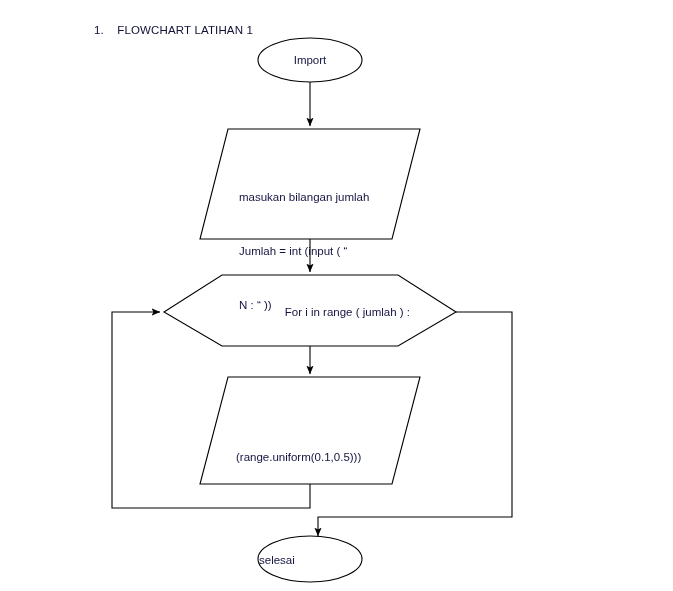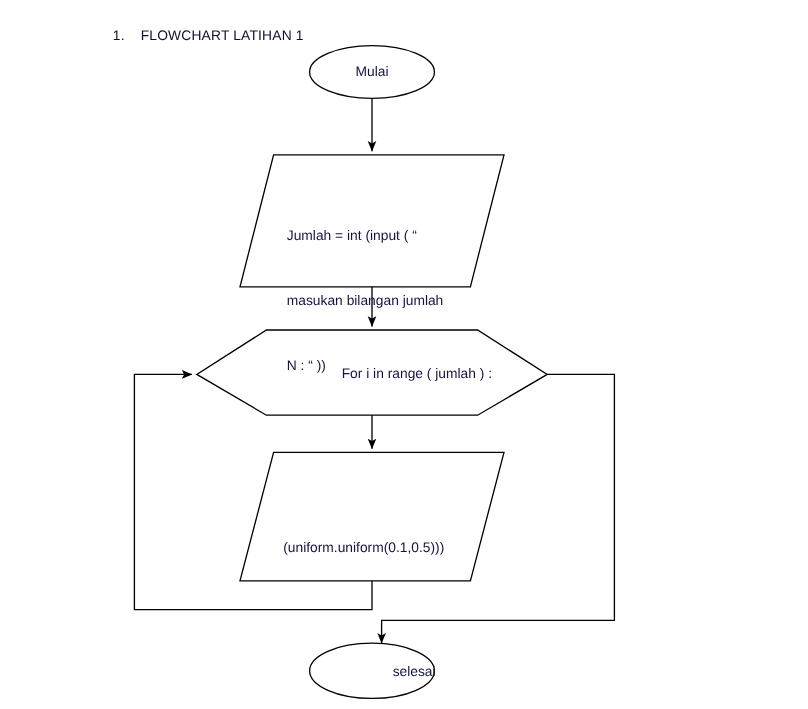--- a/index.html
+++ b/index.html
@@ -71,21 +71,21 @@
   }
   .txt-print {
     left: 236px;
     top: 412px;
     width: 220px;
   }
   .txt-selesai {
     left: 259px;
     top: 551px;
     width: 104px;
-    text-align: right;
+    text-align: left;
   }
 </style>
 </head>
 <body>
 
 <div id="canvas-root">
 
   <div class="doc-title">1.    FLOWCHART LATIHAN 1</div>
 
   <svg id="flow-svg" viewBox="0 0 673 591">
@@ -109,29 +109,29 @@
 
     <polygon points="228,377 420,377 392,484 200,484" fill="#ffffff" stroke="#000000" stroke-width="1.1"></polygon>
 
     <path d="M310,484 L310,508 L112,508 L112,312 L160,312" fill="none" stroke="#000000" stroke-width="1.1" marker-end="url(#arrowhead)"></path>
 
     <path d="M456,312 L512,312 L512,517 L318,517 L318,536" fill="none" stroke="#000000" stroke-width="1.1" marker-end="url(#arrowhead)"></path>
 
     <ellipse cx="310" cy="559" rx="52" ry="23" fill="#ffffff" stroke="#000000" stroke-width="1.1"></ellipse>
   </svg>
 
-  <div class="node-text txt-mulai">Mulai</div>
+  <div class="node-text txt-mulai">Import</div>
 
   <div class="node-text txt-input">
+    <div>masukan bilangan jumlah</div>
     <div>Jumlah = int (input ( “</div>
-    <div>masukan bilangan jumlah</div>
     <div>N : “ ))</div>
   </div>
 
   <div class="node-text txt-hex-2">For i in range ( jumlah ) :</div>
 
   <div class="node-text txt-print">
-    <div>(uniform.uniform(0.1,0.5)))</div>
+    <div>(range.uniform(0.1,0.5)))</div>
   </div>
 
   <div class="node-text txt-selesai">selesai</div>
 
 </div>
 
 </body></html>

